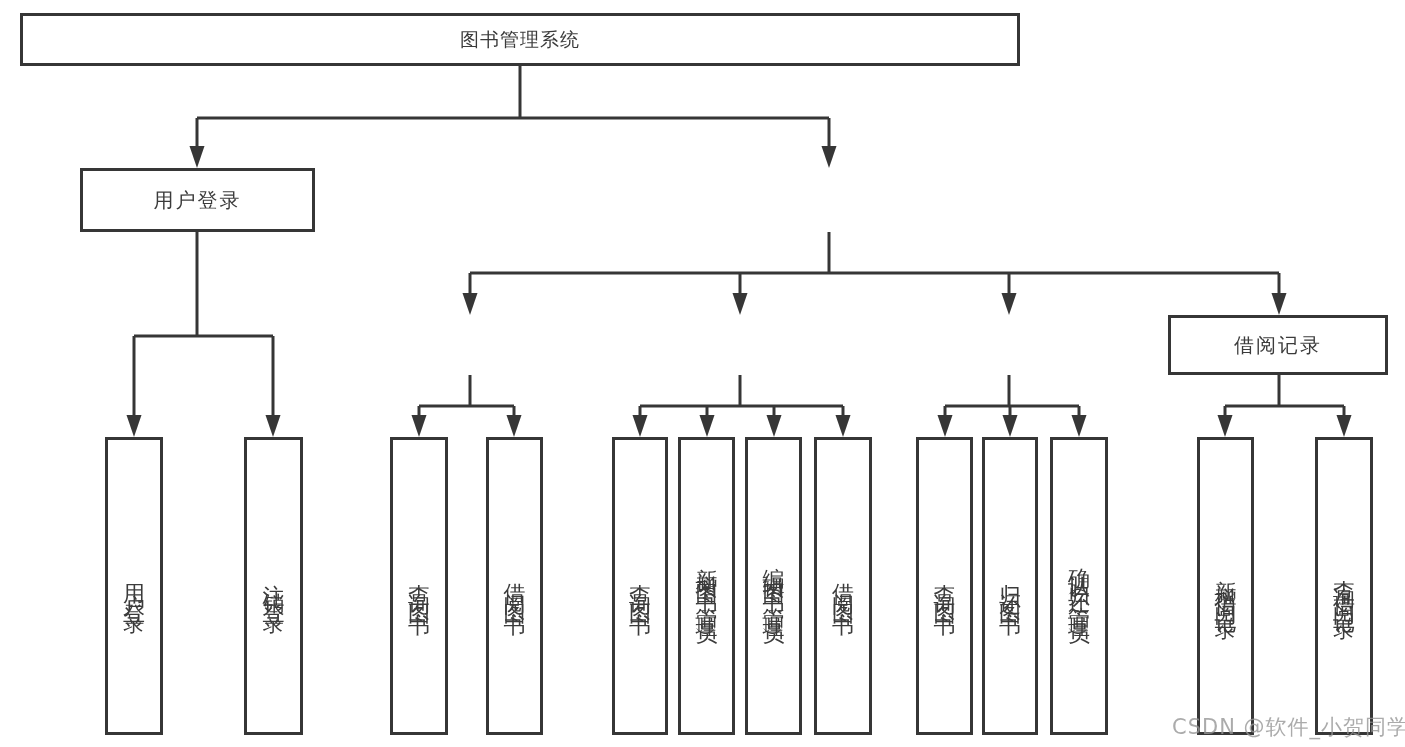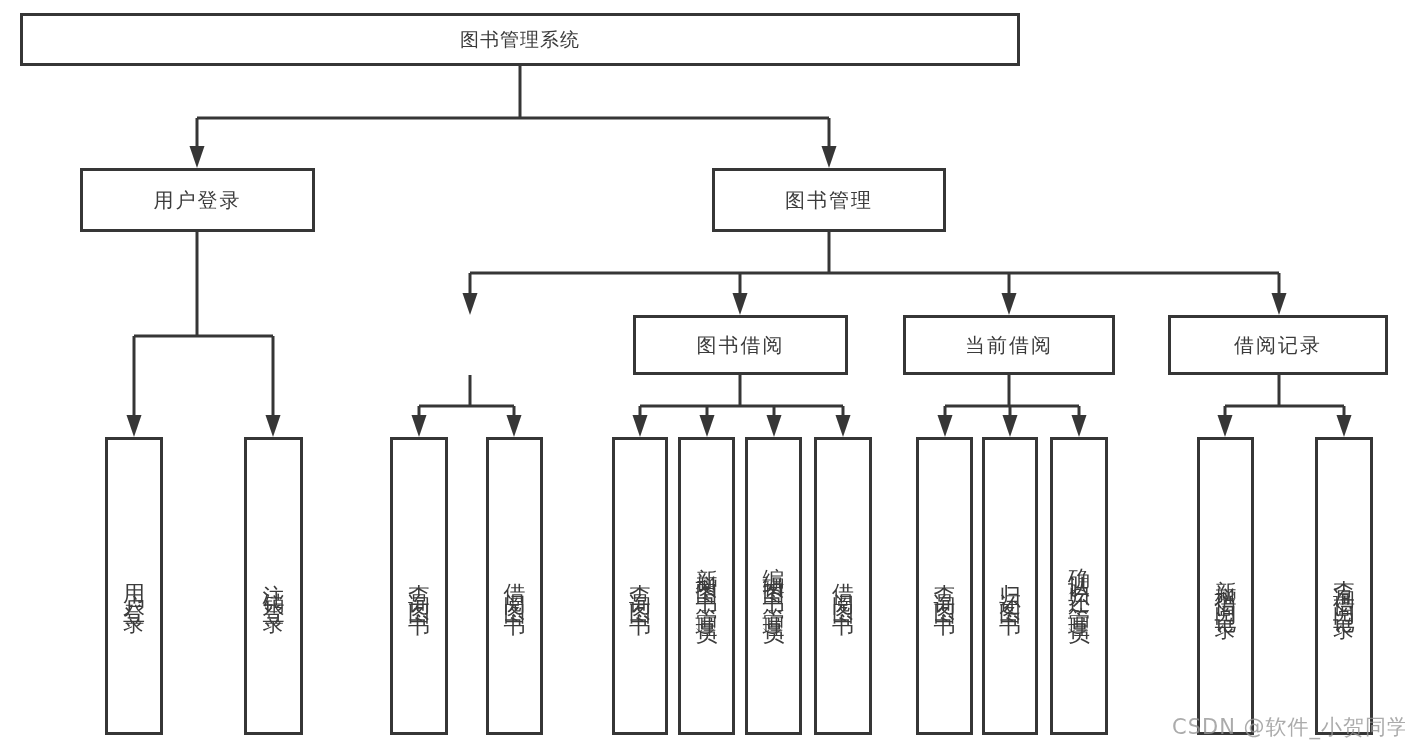--- a/index.html
+++ b/index.html
@@ -90,24 +90,21 @@
     <path d="M1225 406 H1344"></path>
     <path d="M1225 406 V417"></path>
       <polygon points="1217.5,415 1232.5,415 1225,437"></polygon>
     <path d="M1344 406 V417"></path>
       <polygon points="1336.5,415 1351.5,415 1344,437"></polygon>
   </svg>
 
   <div class="node h-node root-node" style="left:20px;top:13px;width:1000px;height:53px;">图书管理系统</div>
 
   <div class="node h-node" style="left:80px;top:168px;width:235px;height:64px;">用户登录</div>
-  <div class="node h-node" style="left:712px;top:168px;width:234px;height:64px;">图书管理</div>
 
-  <div class="node h-node" style="left:633px;top:315px;width:215px;height:60px;">图书借阅</div>
-  <div class="node h-node" style="left:903px;top:315px;width:212px;height:60px;">当前借阅</div>
   <div class="node h-node" style="left:1168px;top:315px;width:220px;height:60px;">借阅记录</div>
 
   <div class="node v-node" style="left:105px;top:437px;width:58px;height:298px;">用户登录</div>
   <div class="node v-node" style="left:244px;top:437px;width:59px;height:298px;">注销登录</div>
 
   <div class="node v-node" style="left:390px;top:437px;width:58px;height:298px;">查询图书</div>
   <div class="node v-node" style="left:486px;top:437px;width:57px;height:298px;">借阅图书</div>
 
   <div class="node v-node" style="left:612px;top:437px;width:56px;height:298px;">查询图书</div>
   <div class="node v-node long" style="left:678px;top:437px;width:57px;height:298px;">新增图书（管理员）</div>

